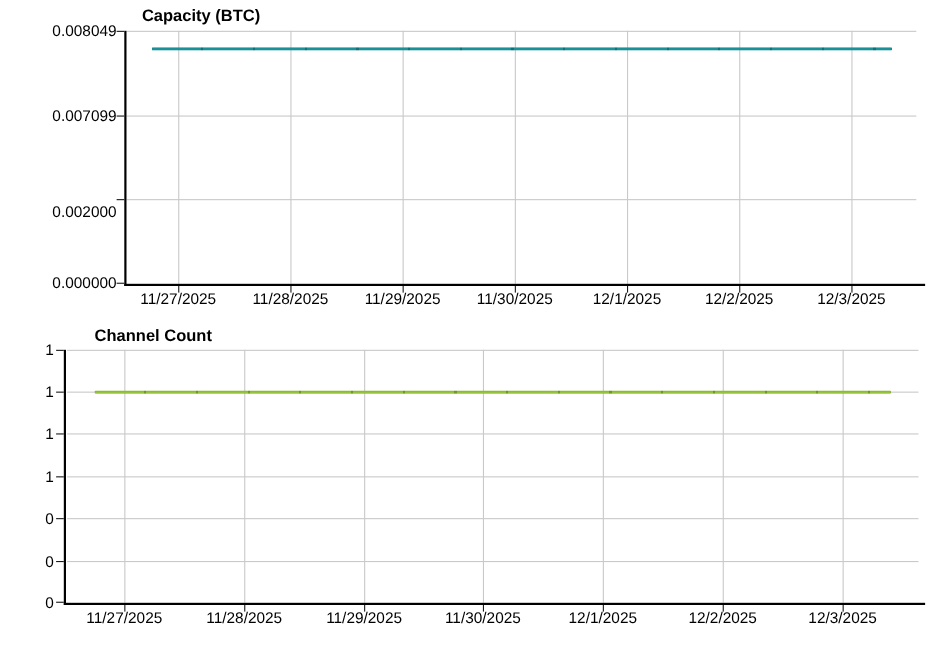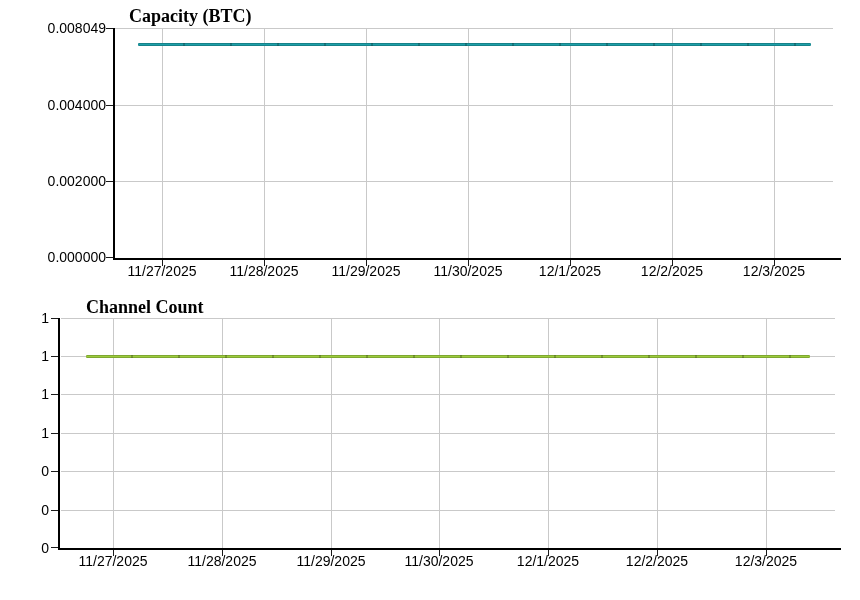--- a/index.html
+++ b/index.html
@@ -1,20 +1,20 @@
 <!DOCTYPE html>
 <html><head>
 <meta charset="utf-8">
 <style>
   html,body{margin:0;padding:0;background:#ffffff;}
   .stage{
     position:relative;width:860px;height:600px;background:#ffffff;overflow:hidden;
     font-family:"Liberation Sans",sans-serif;color:#000;
   }
-  .chart-title{position:absolute;font-size:18px;font-weight:bold;white-space:nowrap;font-family:Liberation Serif, serif;}
+  .chart-title{position:absolute;font-size:15px;font-weight:bold;white-space:nowrap;}
   .axis{position:absolute;background:#000;}
   .hgrid{position:absolute;height:1px;background:#c9c9c9;}
   .vgrid{position:absolute;width:1px;background:#c9c9c9;}
   .ytick{position:absolute;width:7px;height:1px;background:#1a1a1a;}
   .xtick{position:absolute;width:1px;height:6px;background:#1a1a1a;}
   .ylab{position:absolute;font-size:14px;line-height:16px;text-align:right;white-space:nowrap;}
   .xlab{position:absolute;font-size:14px;line-height:16px;text-align:center;width:90px;white-space:nowrap;}
   .series{
     position:absolute;height:3px;border-radius:1px;
     box-shadow:inset 0 1px rgba(0,0,0,.18), inset 0 -1px rgba(0,0,0,.18);
@@ -45,22 +45,22 @@
 
     <div class="axis" style="left:113px;top:28px;width:2px;height:232px"></div>
     <div class="axis" style="left:113px;top:258px;width:728px;height:2px"></div>
 
     <div class="ytick" style="left:106px;top:28px"></div>
     <div class="ytick" style="left:106px;top:105px"></div>
     <div class="ytick" style="left:106px;top:181px"></div>
     <div class="ytick" style="left:106px;top:257px"></div>
 
     <div class="ylab" style="left:30px;width:76px;top:20px">0.008049</div>
-    <div class="ylab" style="left:30px;width:76px;top:97px">0.004000</div>
-    <div class="ylab" style="left:30px;width:76px;top:173px">0.002000</div>
+    <div class="ylab" style="left:30px;width:76px;top:97px">0.007099</div>
+    <div class="ylab" style="left:30px;width:76px;top:184px">0.002000</div>
     <div class="ylab" style="left:30px;width:76px;top:249px">0.000000</div>
 
     <div class="xtick" style="left:162px;top:260px"></div>
     <div class="xtick" style="left:264px;top:260px"></div>
     <div class="xtick" style="left:366px;top:260px"></div>
     <div class="xtick" style="left:468px;top:260px"></div>
     <div class="xtick" style="left:570px;top:260px"></div>
     <div class="xtick" style="left:672px;top:260px"></div>
     <div class="xtick" style="left:774px;top:260px"></div>
 

